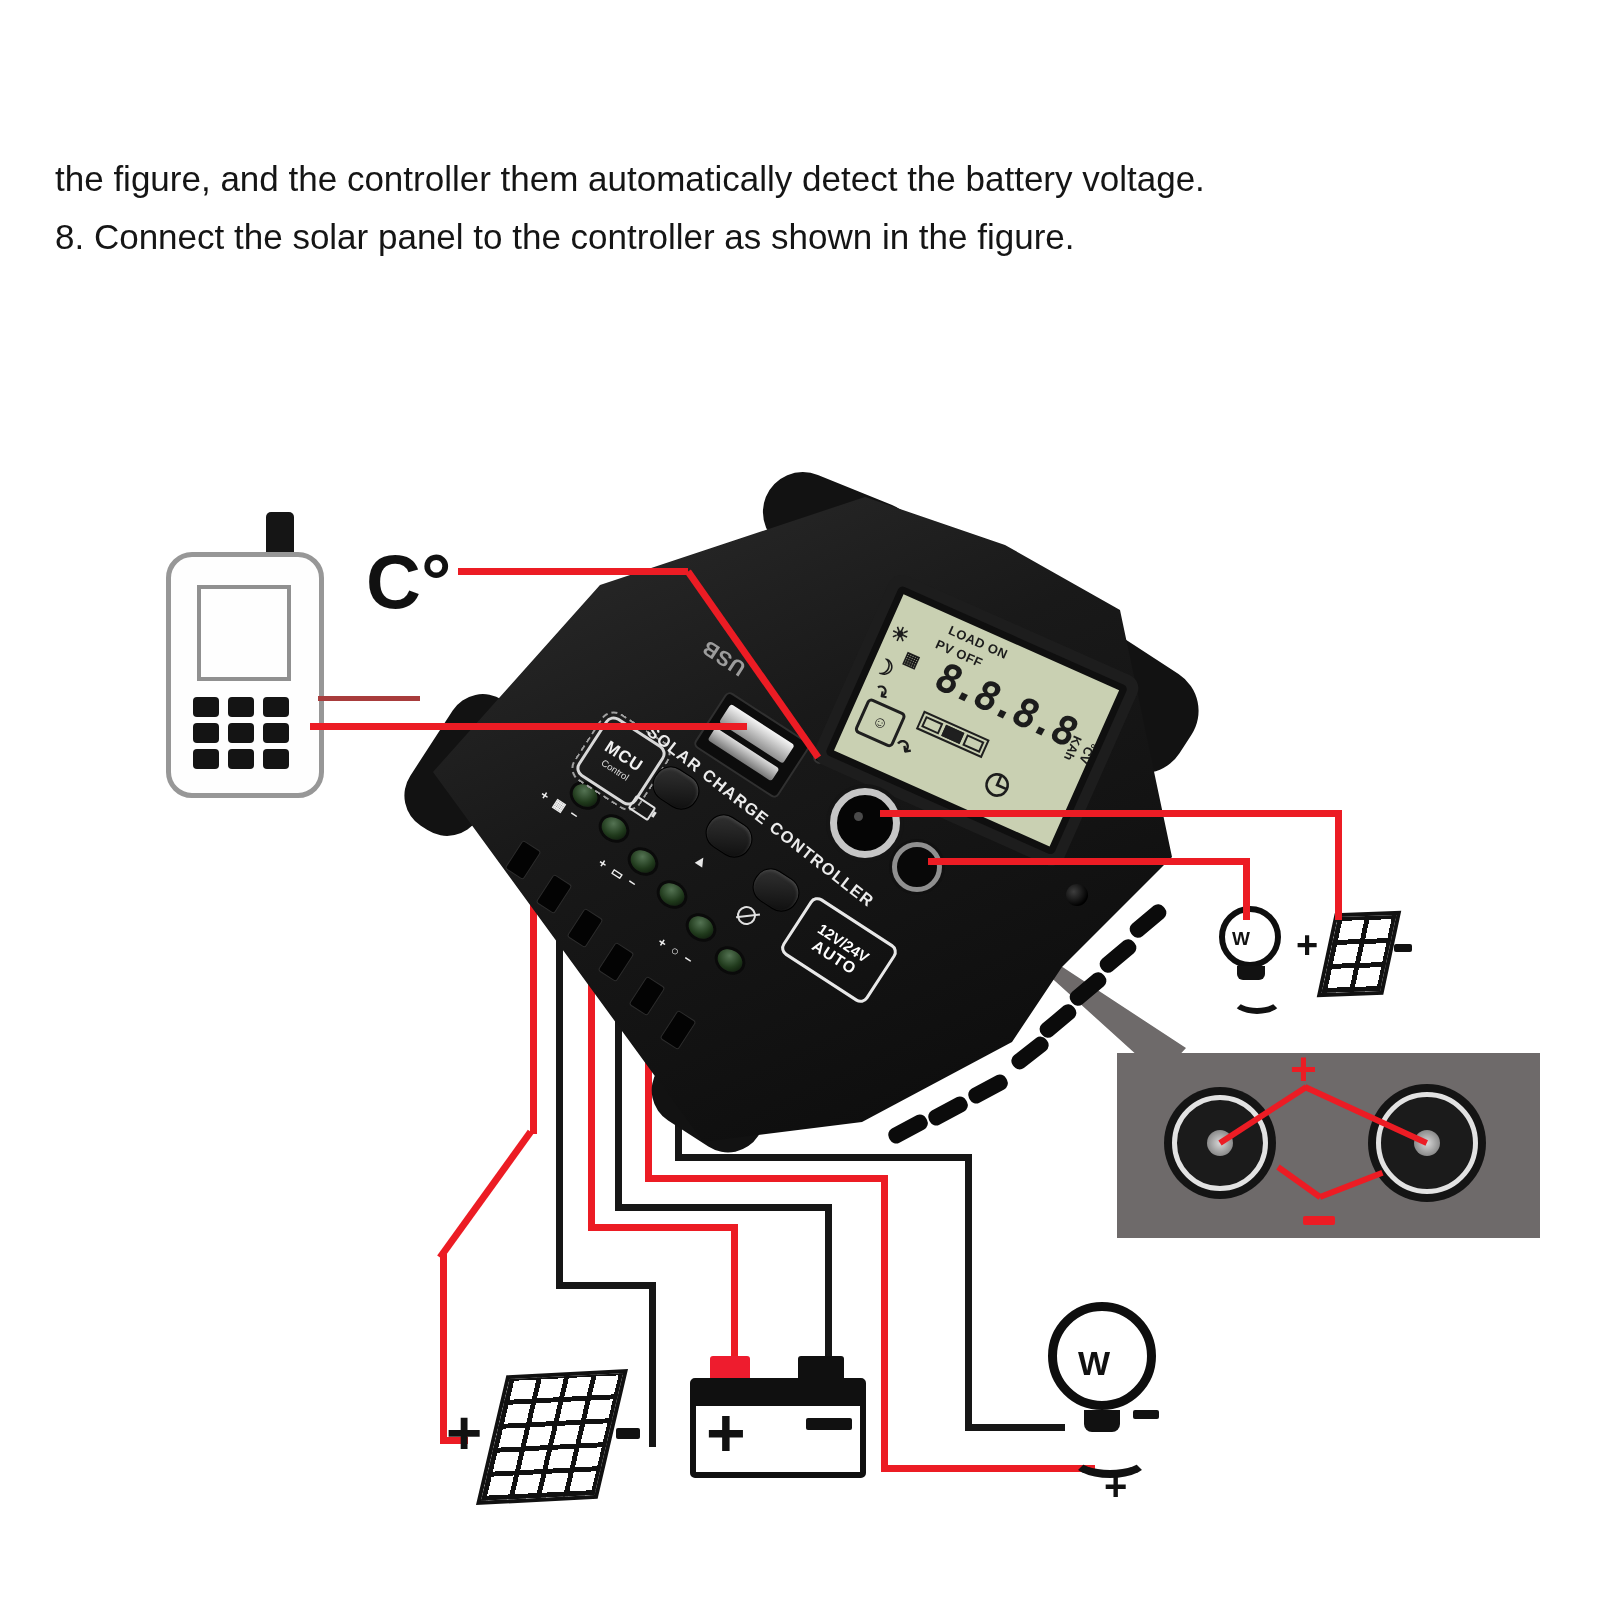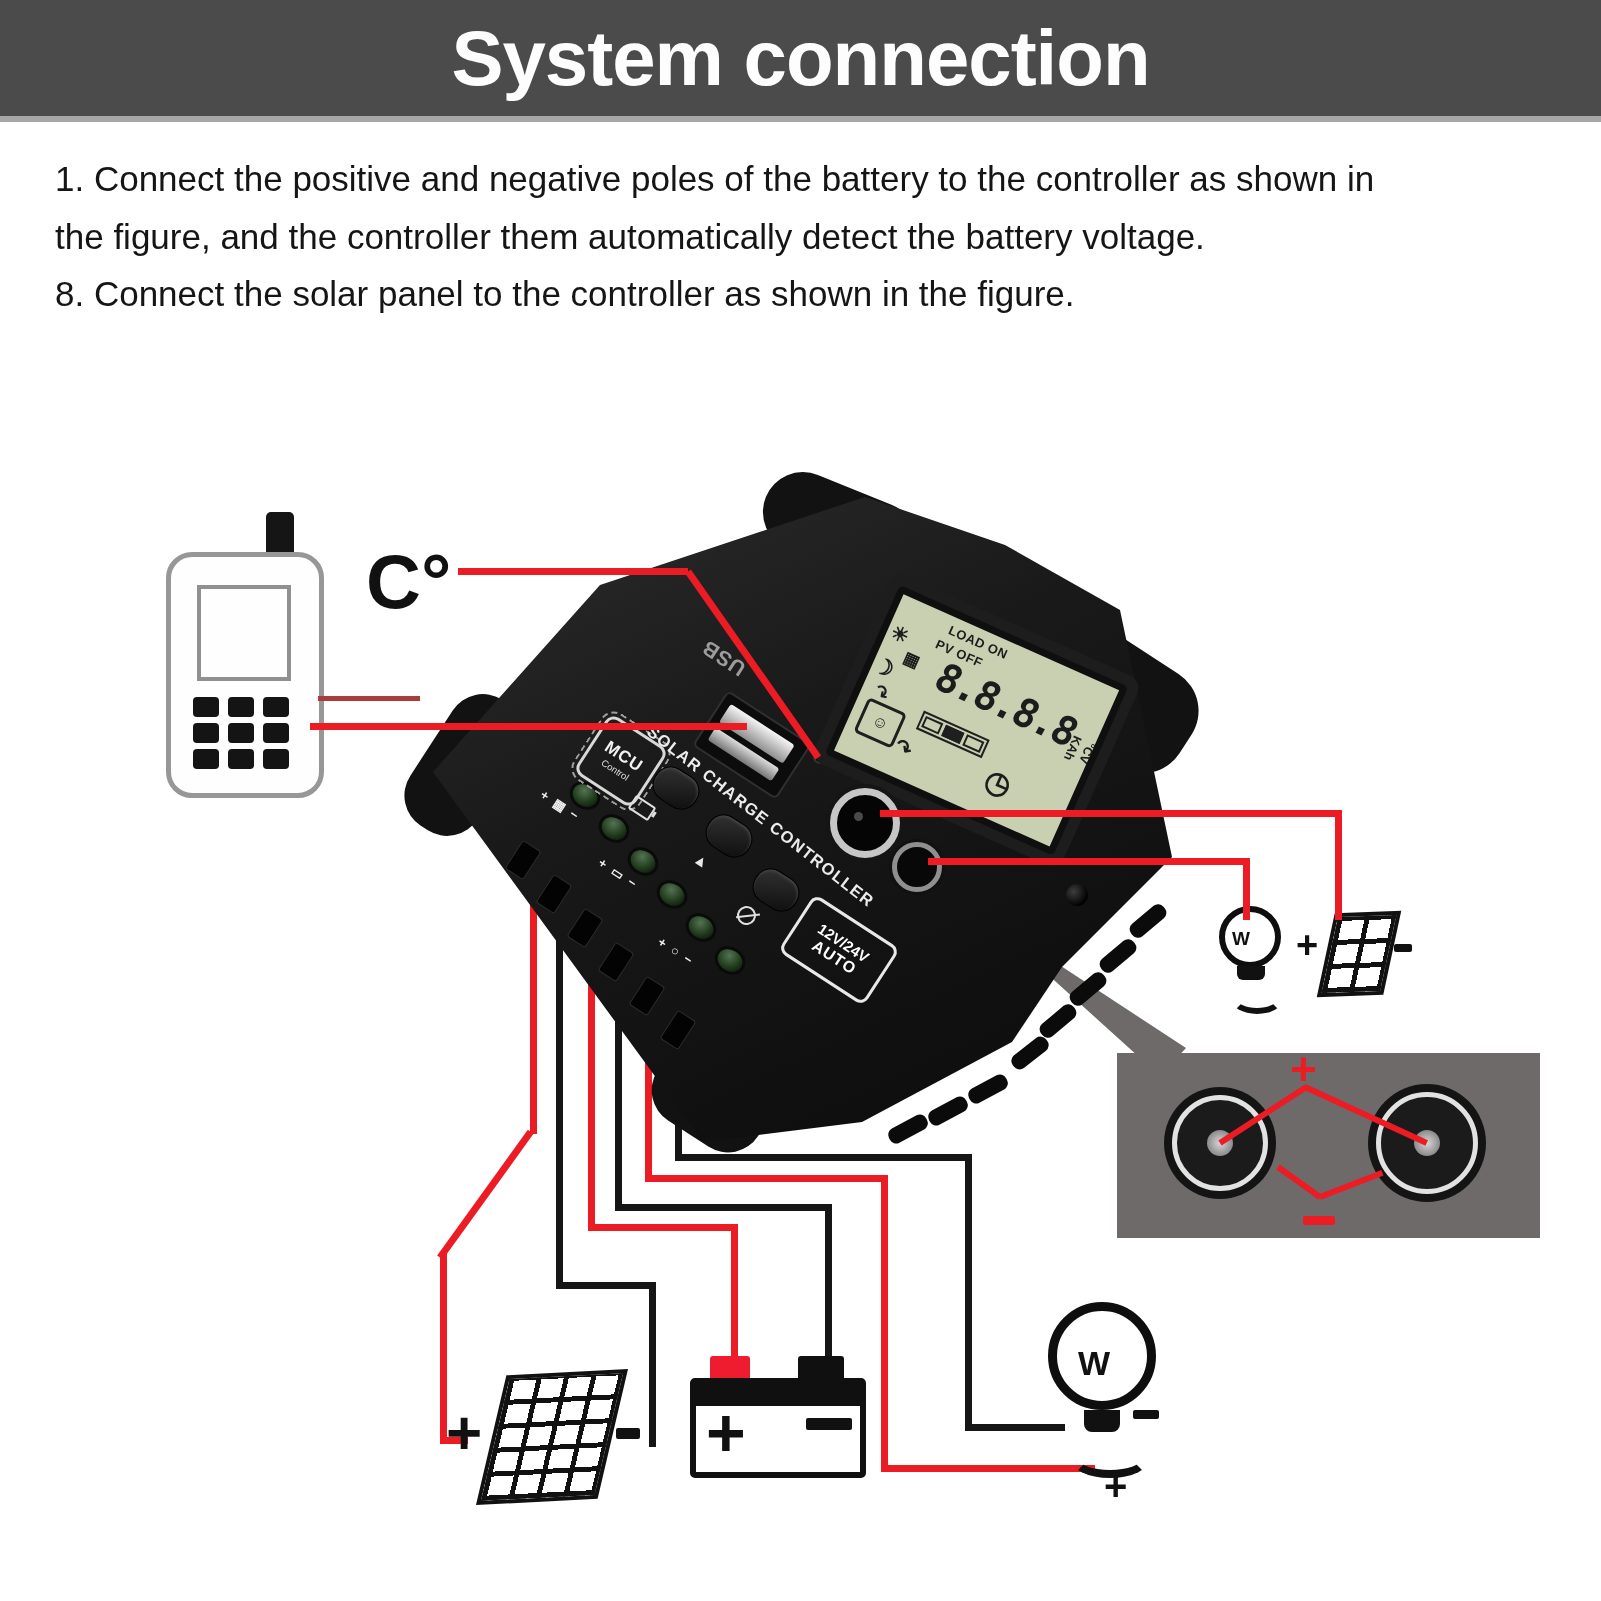--- a/index.html
+++ b/index.html
@@ -106,26 +106,22 @@
   .bat-term{position:absolute;z-index:20;border-radius:3px;}
   .bat-body{position:absolute;left:690px;top:1378px;width:176px;height:100px;border:6px solid #101010;
             background:#fff;border-radius:5px;z-index:20;box-sizing:border-box;}
   .bat-body .band{position:absolute;left:0;top:0;right:0;height:22px;background:#101010;}
 </style>
 </head>
 <body>
 
 <div class="page">
 
-  <div class="hdr">
-    <h1>System connection</h1>
-  </div>
 
   <div class="instructions">
-    <div>1. Connect the positive and negative poles of the battery to the controller as shown in</div>
     <div>the figure, and the controller them automatically detect the battery voltage.</div>
     <div>8. Connect the solar panel to the controller as shown in the figure.</div>
   </div>
 
   <div class="seg red z10" style="left:530px;top:868px;width:7px;height:266px"></div>
   <div class="seg red z10" style="left:440px;top:1254px;width:155px;height:7px;transform:rotate(-54.2deg)"></div>
   <div class="seg red z10" style="left:440px;top:1254px;width:7px;height:190px"></div>
   <div class="seg red z10" style="left:440px;top:1437px;width:28px;height:7px"></div>
 
   <div class="seg blk z10" style="left:556px;top:898px;width:7px;height:391px"></div>

